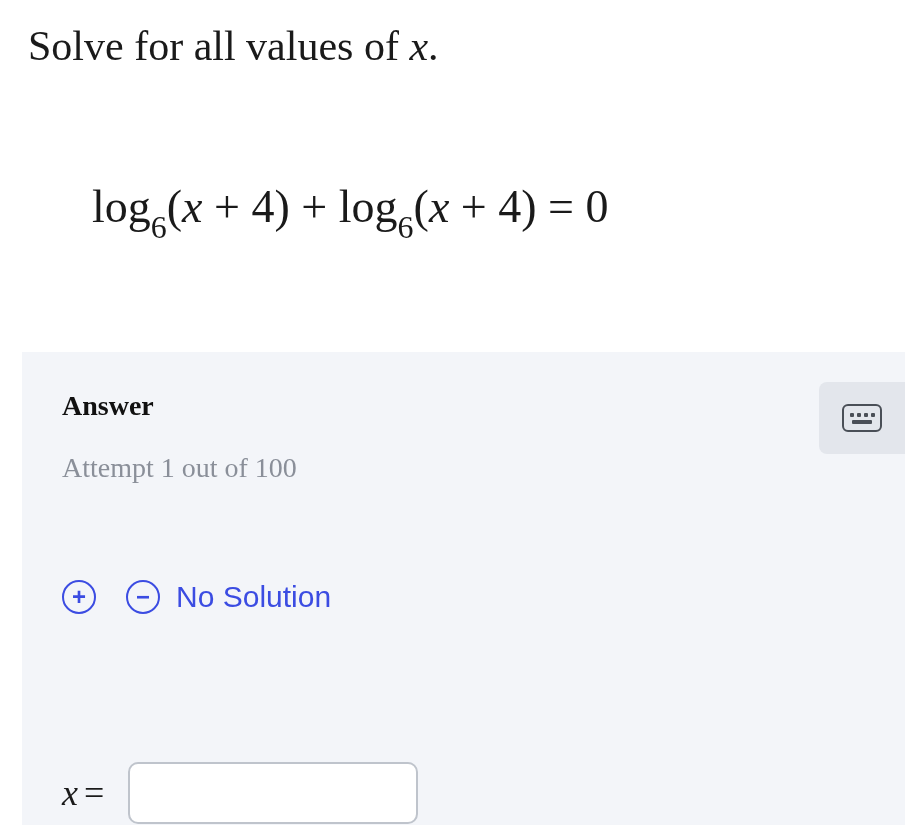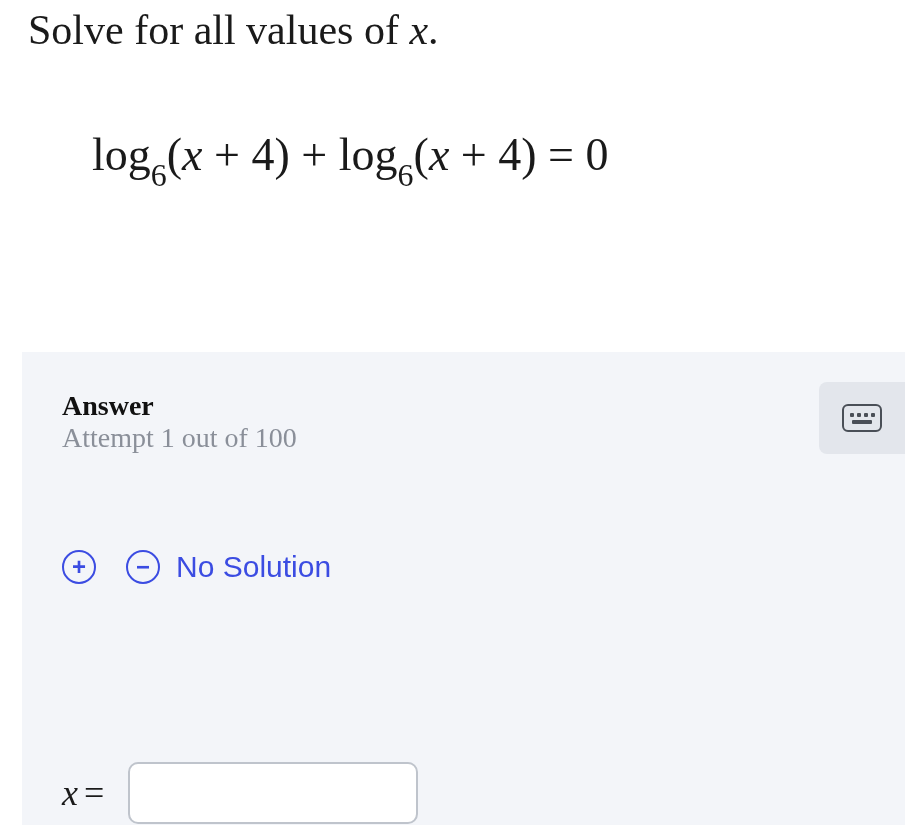--- a/index.html
+++ b/index.html
@@ -8,34 +8,34 @@
     height: 825px;
     background: #ffffff;
     font-family: Georgia, 'Times New Roman', serif;
     color: #1a1a1a;
     overflow: hidden;
   }
   .wrap {
     position: relative;
     width: 100%;
     height: 100%;
-    padding-top: 6px;
+    padding-top: 22px;
   }
   .prompt {
     font-size: 42px;
     font-weight: 400;
     padding-left: 28px;
     padding-right: 20px;
   }
   .mathvar { font-style: italic; font-family: Georgia, serif; }
   .equation {
     font-family: Georgia, 'Times New Roman', serif;
     font-size: 46px;
     padding-left: 92px;
-    margin-top: 74px;
+    margin-top: 110px;
     white-space: nowrap;
   }
   .equation .log { font-style: normal; }
   .equation .sub {
     font-size: 32px;
     vertical-align: sub;
     position: relative;
     top: 6px;
   }
   .answer-box {
@@ -48,21 +48,21 @@
     padding: 38px 40px 0 40px;
   }
   .answer-title {
     font-size: 28px;
     font-weight: 700;
     color: #111;
   }
   .attempt {
     font-size: 28px;
     color: #8a8f99;
-    margin-top: 0;
+    margin-top: 30px;
     font-family: Georgia, serif;
   }
   .options-row {
     display: flex;
     align-items: center;
     gap: 30px;
     margin-top: 96px;
     font-family: -apple-system, BlinkMacSystemFont, "Segoe UI", Arial, sans-serif;
   }
   .opt {

